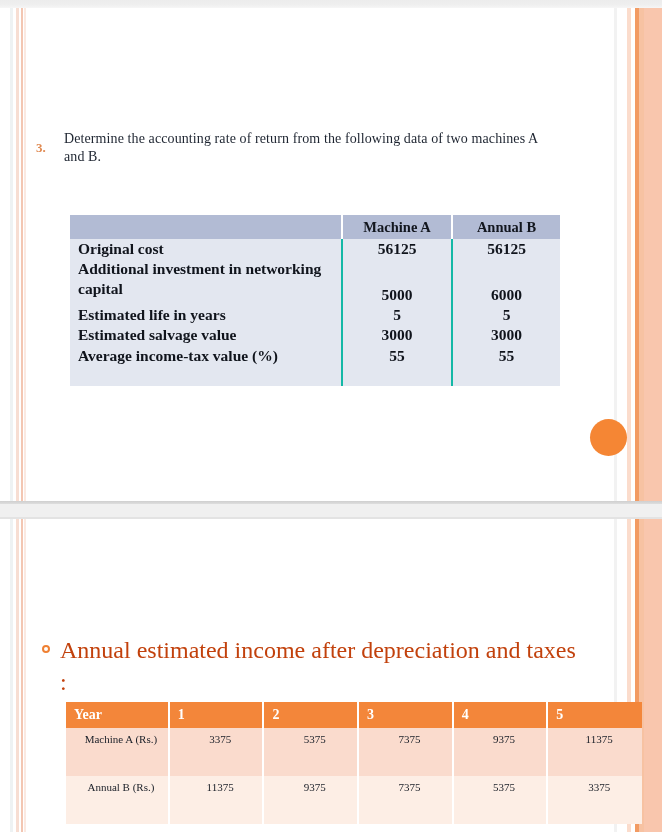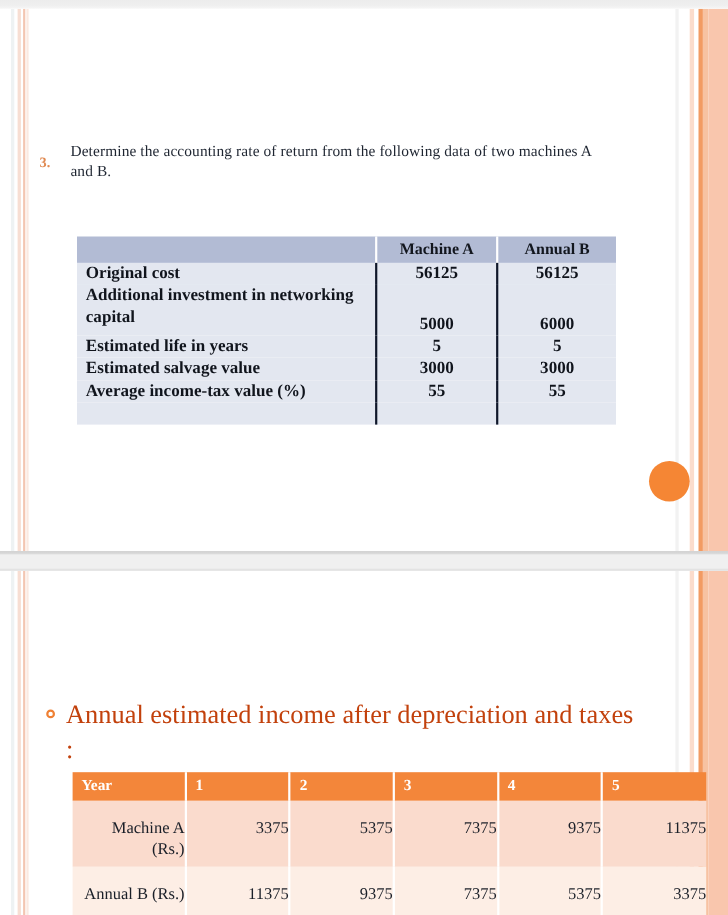--- a/index.html
+++ b/index.html
@@ -132,21 +132,21 @@
     text-align: center;
     border-right: 2px solid #ffffff;
     font-family: "Liberation Serif", "DejaVu Serif", serif;
   }
   .table1 thead th:last-child { border-right: none; }
   .table1 thead th.blank { background: #b2bbd4; }
 
   .table1 tbody td {
     background: #e3e7f0;
     vertical-align: top;
-    border-right: 2px solid #0f172a;
+    border-right: 2px solid #14b8a6;
     font-size: 15.5px;
     font-weight: 700;
     color: #10141c;
   }
   .table1 tbody td:last-child { border-right: none; }
   .table1 .lbl-cell {
     text-align: left;
     padding-left: 8px;
     line-height: 1.30;
   }
@@ -222,24 +222,24 @@
     padding-left: 8px;
     border-right: 2px solid #ffffff;
   }
   .table2 thead th:last-child { border-right: none; }
 
   .table2 tbody tr.row-a td { background: #fadbcd; }
   .table2 tbody tr.row-b td { background: #fdeee5; }
   .table2 tbody td {
     height: 44px;
     vertical-align: top;
-    padding-top: 16px;
+    padding-top: 4px;
     padding-left: 8px;
-    text-align: right;
-    font-size: 15px;
+    text-align: center;
+    font-size: 11px;
     color: #1a1f28;
     border-right: 2px solid #ffffff;
     line-height: 1.28;
   }
   .table2 tbody td:last-child { border-right: none; }
   .t2-col-first { width: 88px; }
   .t2-col { width: 81px; }
 </style>
 </head>
 <body>

